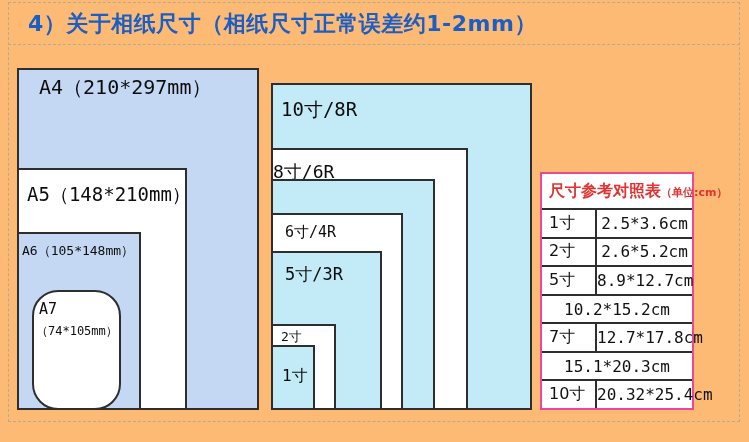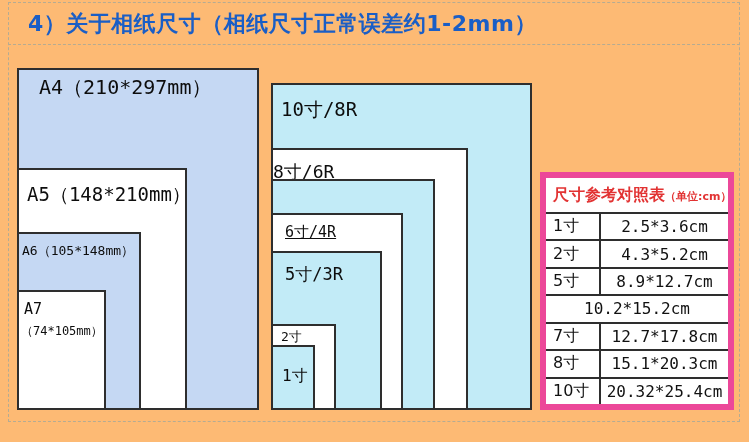--- a/index.html
+++ b/index.html
@@ -32,41 +32,41 @@
   }
   .fill-a{background:#c5d8f3;}
   .fill-i{background:#c2ebf7;}
   .fill-w{background:#ffffff;}
   #a4 {left:17px; top:68px;  width:242px;height:342px;}
   #a4 .lbl{padding:4px 0 0 20px;font-size:20px;}
   #a5 {left:17px; top:168px; width:170px;height:242px;}
   #a5 .lbl{padding:12px 0 0 8px;font-size:19px;}
   #a6 {left:17px; top:232px; width:124px;height:178px;}
   #a6 .lbl{padding:8px 0 0 3px;font-size:13px;}
-  #a7 {left:17px; top:290px; width:89px; height:120px;}
+  #a7 {left:32px; top:290px; width:89px; height:120px;border-radius:26px;}
   #a7 .lbl{padding:8px 0 0 5px;font-size:15px;}
   #a7 .sub{padding:5px 0 0 2px;font-size:12px;}
   #in10{left:271px;top:83px; width:261px;height:327px;}
   #in10 .lbl{padding:12px 0 0 8px;font-size:19px;}
   #in8 {left:271px;top:148px;width:197px;height:262px;}
   #in8 .lbl{padding:10px 0 0 0;font-size:18px;}
   #in7 {left:271px;top:179px;width:164px;height:231px;}
   #in7 .lbl{padding:12px 0 0 2px;font-size:14px;margin-top:36px;}
   #in6 {left:271px;top:213px;width:132px;height:197px;}
-  #in6 .lbl{padding:8px 0 0 12px;font-size:15px;text-decoration:underline;}
+  #in6 .lbl{padding:8px 0 0 12px;font-size:15px;}
   #in5 {left:271px;top:251px;width:111px;height:159px;}
   #in5 .lbl{padding:10px 0 0 12px;font-size:17px;}
   #in2 {left:271px;top:324px;width:65px; height:86px;}
   #in2 .lbl{padding:2px 0 0 8px;font-size:13px;}
   #in1 {left:271px;top:345px;width:44px; height:65px;}
   #in1 .lbl{padding:19px 0 0 9px;font-size:16px;}
   
   .size-table{
-    position:absolute;left:540px;top:172px;width:194px;height:238px;
-    background:#ffffff;border:6px solid #ec4899;box-sizing:border-box;
+    position:absolute;left:540px;top:172px;width:154px;height:238px;
+    background:#ffffff;border:2px solid #ec4899;box-sizing:border-box;
     display:flex;flex-direction:column;
   }
   .thead{
     height:34px;flex:0 0 34px;display:flex;align-items:center;
     padding-left:7px;border-bottom:2px solid #2e2e2e;
     color:#e23333;white-space:nowrap;
   }
   .thead .t1{font-size:16px;font-weight:bold;}
   .thead .t2{font-size:11px;font-weight:bold;padding-top:2px;}
   .trow{
@@ -132,35 +132,34 @@
     <div class="thead">
       <span class="t1">尺寸参考对照表</span>
         <span class="t2">（单位:cm）</span>
     </div>
     <div class="trow">
       <div class="tc1">1寸</div>
       <div class="tc2">2.5*3.6cm</div>
     </div>
     <div class="trow">
       <div class="tc1">2寸</div>
-      <div class="tc2">4.3*5.2cm</div>
+      <div class="tc2">2.6*5.2cm</div>
     </div>
     <div class="trow">
       <div class="tc1">5寸</div>
       <div class="tc2">8.9*12.7cm</div>
     </div>
     <div class="trow">
       <div class="tc2">10.2*15.2cm</div>
     </div>
     <div class="trow">
       <div class="tc1">7寸</div>
       <div class="tc2">12.7*17.8cm</div>
     </div>
     <div class="trow">
-      <div class="tc1">8寸</div>
       <div class="tc2">15.1*20.3cm</div>
     </div>
     <div class="trow">
       <div class="tc1">10寸</div>
       <div class="tc2">20.32*25.4cm</div>
     </div>
   </div>
 
 </div>
 

